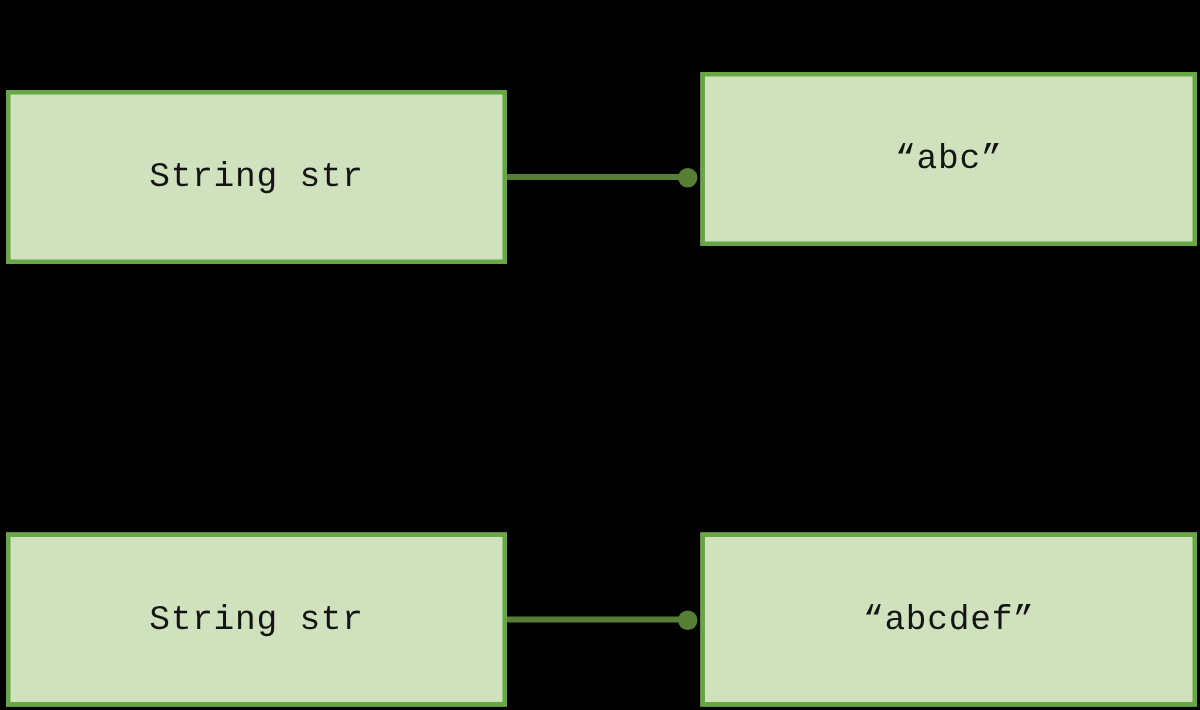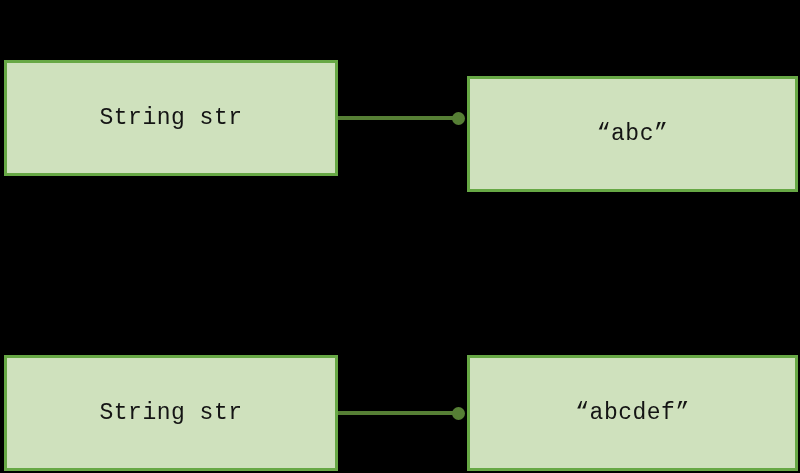--- a/index.html
+++ b/index.html
@@ -29,21 +29,21 @@
     align-items: center;
     justify-content: center;
   }
   .box-label {
     font-size: 23px;
     color: var(--text, #141414);
     letter-spacing: 0.5px;
     white-space: nowrap;
   }
   .box-var-1 { left: 4px;   top: 60px;  width: 334px; height: 116px; }
-  .box-val-1 { left: 467px; top: 76px;  width: 331px; height: 116px; }
+  .box-val-1 { left: 467px; top: 48px;  width: 331px; height: 116px; }
   .box-var-2 { left: 4px;   top: 355px; width: 334px; height: 116px; }
   .box-val-2 { left: 467px; top: 355px; width: 331px; height: 116px; text-align: center; }
   .connector-line {
     position: absolute;
     height: 4px;
     background: var(--connector, #567f35);
   }
   .line-1 { left: 338px; top: 116px; width: 122px; }
   .line-2 { left: 338px; top: 411px; width: 122px; }
   .connector-dot {

